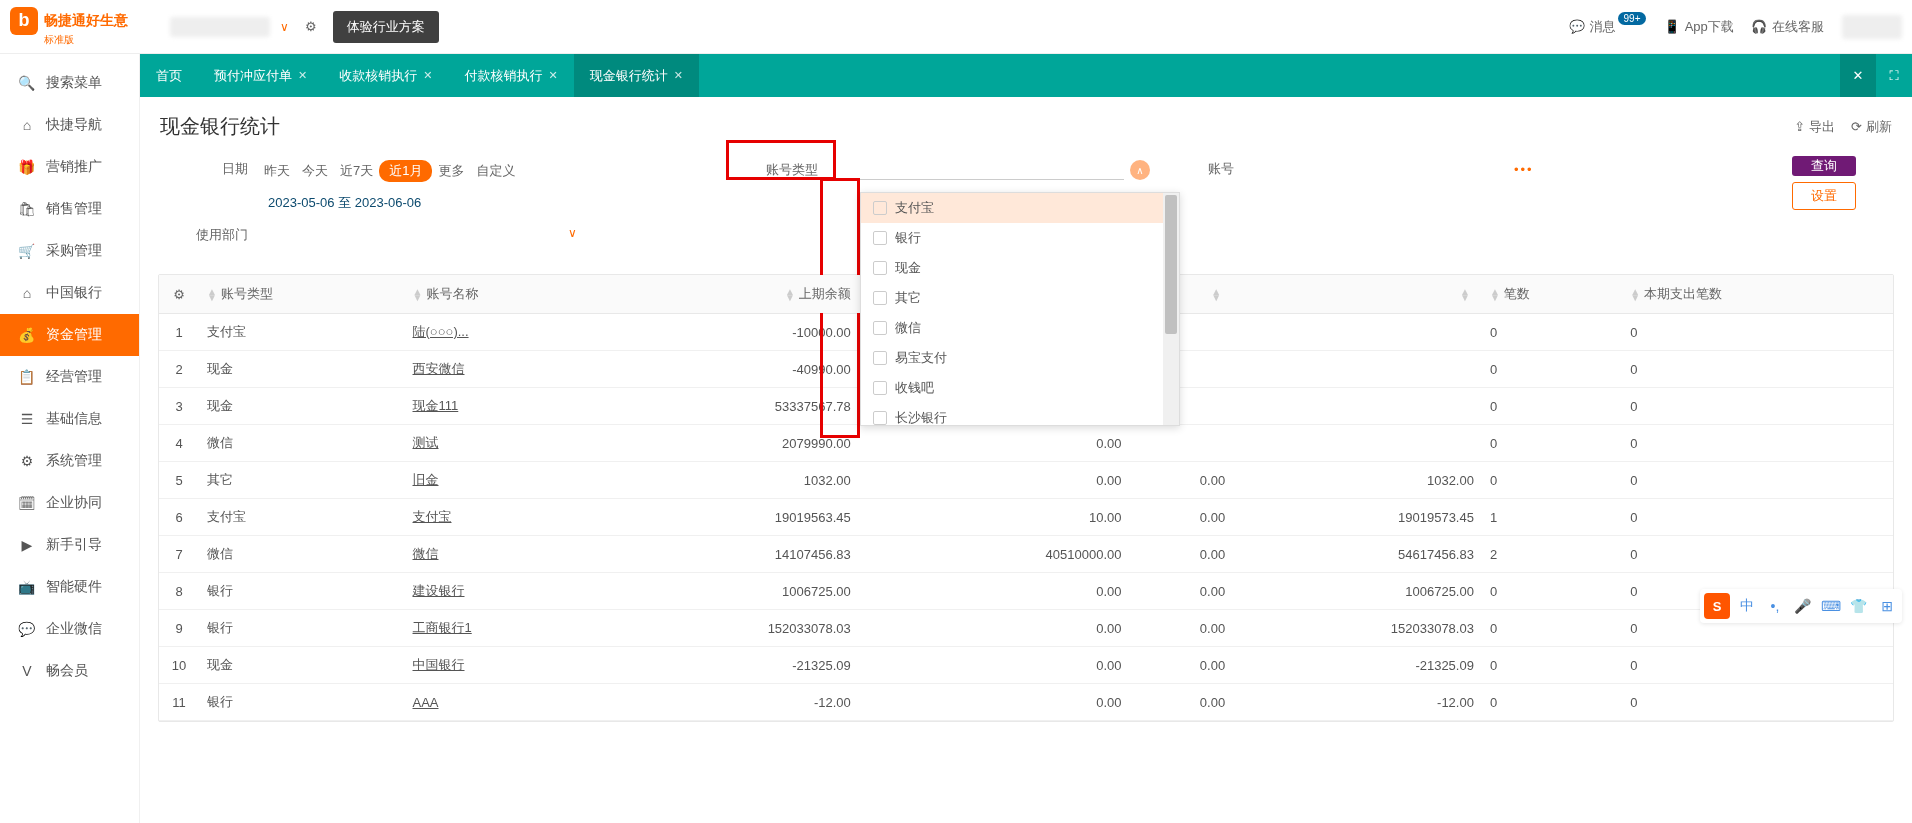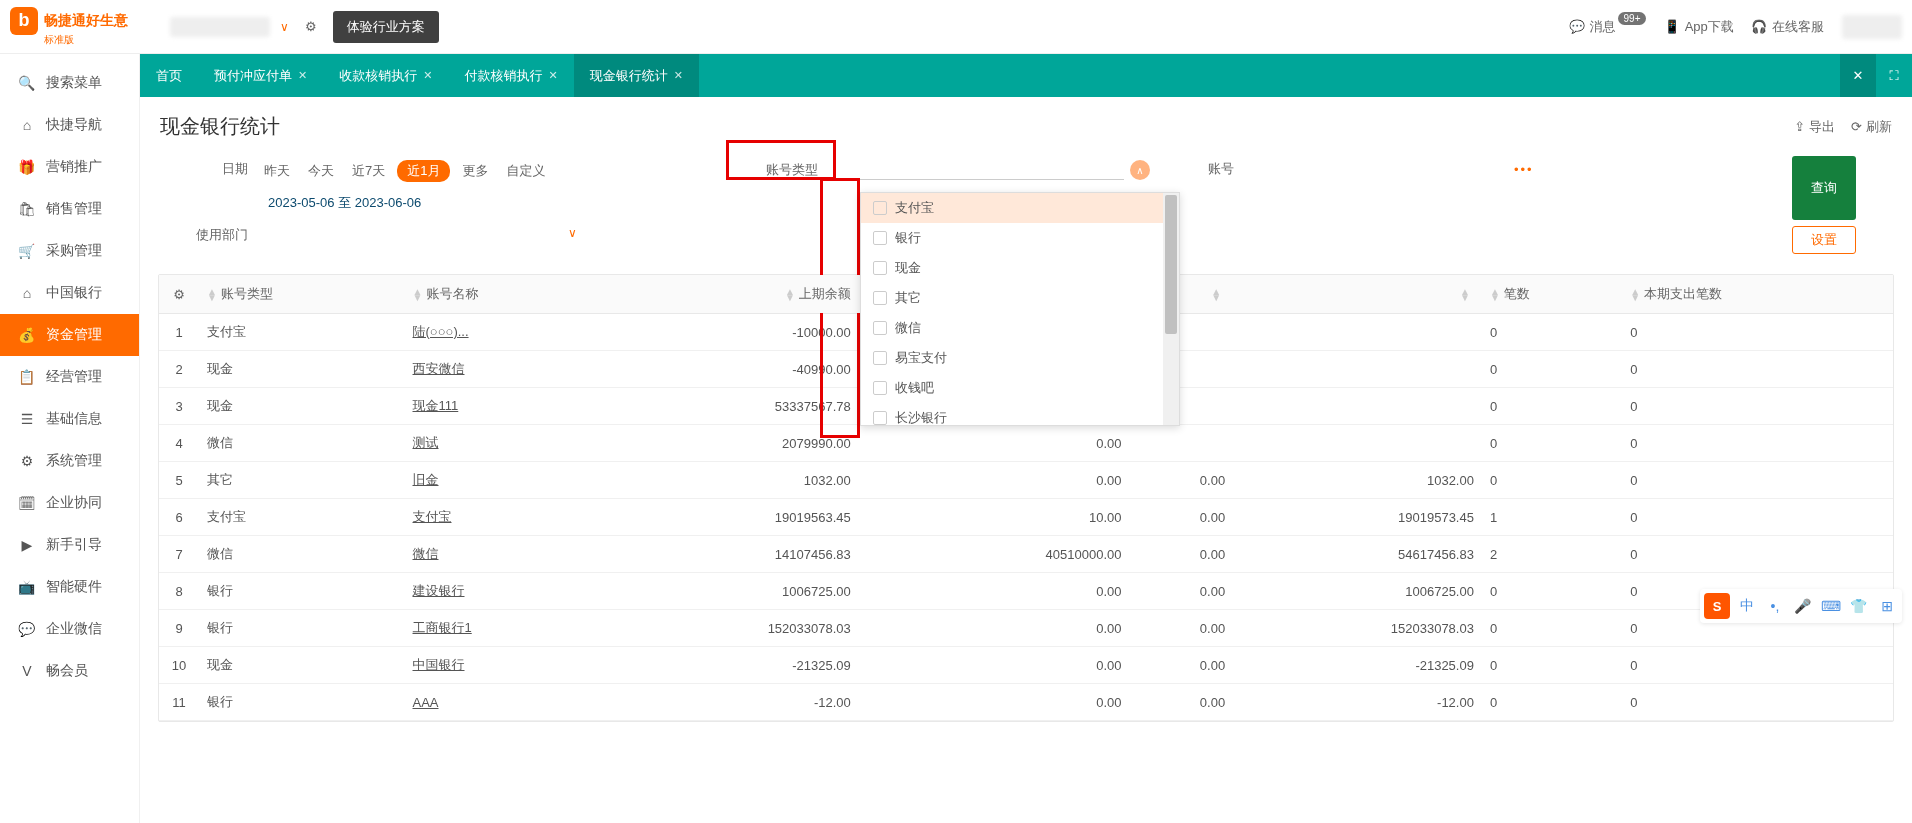--- a/index.html
+++ b/index.html
@@ -12,21 +12,21 @@
 .logo-text { margin-left: 6px; font-size: 14px; font-weight: bold; color: #ff6a00; }
 .logo-sub { font-size: 10px; color: #ff6a00; margin-left: 34px; margin-top: -2px; }
 .logo-wrap { display: flex; flex-direction: column; }
 .header-center { display: flex; align-items: center; gap: 10px; margin-left: 20px; }
 .header-blur { width: 100px; height: 20px; background: #eee; filter: blur(2px); border-radius: 3px; }
 .header-chevron { color: #ff6a00; font-size: 12px; }
 .gear-btn { width: 24px; height: 24px; display: flex; align-items: center; justify-content: center; color: #666; cursor: pointer; }
 .orange-btn { background: #404040; color: #fff; padding: 7px 14px; border-radius: 3px; border: none; cursor: pointer; font-size: 13px; }
 .header-right { margin-left: auto; display: flex; align-items: center; gap: 18px; }
 .header-right-item { display: flex; align-items: center; gap: 4px; color: #666; cursor: pointer; font-size: 13px; }
-.badge { background: #737373; color: #fff; font-size: 10px; padding: 1px 6px; border-radius: 8px; margin-left: -2px; position: relative; top: -8px; }
+.badge { background: #0369a1; color: #fff; font-size: 10px; padding: 1px 6px; border-radius: 8px; margin-left: -2px; position: relative; top: -8px; }
 .avatar-blur { width: 60px; height: 24px; background: #eee; filter: blur(2px); border-radius: 3px; }
 
 
 .layout { display: flex; height: calc(100vh - 54px); }
 
 
 .sidebar { width: 140px; background: #fff; border-right: 1px solid #f0f0f0; padding-top: 8px; }
 .sidebar-item { display: flex; align-items: center; padding: 12px 18px; color: #555; cursor: pointer; gap: 10px; font-size: 14px; }
 .sidebar-item.active { background: #ff6a00; color: #fff; }
 .sidebar-icon { width: 18px; height: 18px; display: flex; align-items: center; justify-content: center; }
@@ -44,39 +44,39 @@
 .content { flex: 1; display: flex; flex-direction: column; background: #fff; }
 .page-head { display: flex; align-items: center; padding: 16px 20px 10px; }
 .page-title { font-size: 20px; font-weight: 500; color: #333; }
 .page-actions { margin-left: auto; display: flex; gap: 16px; }
 .page-action { display: flex; align-items: center; gap: 4px; color: #666; cursor: pointer; font-size: 13px; }
 
 
 .filter-area { padding: 10px 28px 18px; position: relative; }
 .filter-row { display: flex; align-items: center; margin-bottom: 12px; }
 .filter-label { width: 90px; text-align: right; color: #666; padding-right: 10px; font-size: 13px; }
-.date-pills { display: flex; align-items: center; gap: 6px; }
+.date-pills { display: flex; align-items: center; }
 .pill { padding: 2px 6px; color: #666; cursor: pointer; font-size: 13px; }
 .pill.active { background: #ff6a00; color: #fff; border-radius: 10px; padding: 2px 10px; }
 .date-range { margin-left: 100px; color: #0c4a6e; font-size: 13px; margin-top: 2px; }
 .filter-col { display: flex; position: relative; }
 .chevron-circle { width: 20px; height: 20px; border-radius: 50%; background: #ffb380; display: flex; align-items: center; justify-content: center; color: #fff; font-size: 10px; cursor: pointer; }
 .dept-chevron { color: #ff6a00; font-size: 12px; margin-left: 310px; }
 .red-box { position: absolute; border: 3px solid #e60000; pointer-events: none; }
 .red-box-1 { left: 586px; top: -10px; width: 110px; height: 40px; }
 .red-box-2 { left: 680px; top: 28px; width: 40px; height: 260px; }
 
 
 .acct-type-field { position: absolute; left: 598px; top: 0; display: flex; align-items: center; }
 .acct-type-label { color: #666; font-size: 13px; }
 .acct-type-input { border: none; border-bottom: 1px solid #ccc; width: 300px; margin-left: 6px; padding: 2px 0; outline: none; }
 .acct-field { position: absolute; left: 1040px; top: 0; display: flex; align-items: center; }
 .dots-btn { margin-left: 280px; color: #ff6a00; letter-spacing: 2px; cursor: pointer; }
 .right-btns { position: absolute; right: 28px; top: -4px; display: flex; flex-direction: column; gap: 6px; }
-.query-btn { background: #15803d; color: #fff; border: none; padding: 23px 18px; border-radius: 3px; cursor: pointer; font-size: 13px; }
+.query-btn { background: #701a75; color: #fff; border: none; padding: 1px 18px; border-radius: 3px; cursor: pointer; font-size: 13px; }
 .settings-btn { background: #fff; color: #ff6a00; border: 1px solid #ff6a00; padding: 4px 18px; border-radius: 3px; cursor: pointer; font-size: 13px; }
 
 
 .dropdown { position: absolute; left: 692px; top: 32px; width: 320px; background: #fff; border: 1px solid #ddd; box-shadow: 0 2px 8px rgba(0,0,0,0.15); z-index: 10; }
 .dropdown-inner { max-height: 232px; overflow-y: auto; }
 .dd-item { display: flex; align-items: center; padding: 6px 12px; gap: 8px; cursor: pointer; font-size: 13px; color: #555; }
 .dd-item.hover { background: #ffe8d9; }
 .dd-check { width: 14px; height: 14px; border: 1px solid #ccc; border-radius: 2px; }
 .dd-scroll { width: 16px; background: #f0f0f0; position: absolute; right: 0; top: 0; bottom: 0; }
 .dd-scroll-thumb { width: 12px; background: #c0c0c0; border-radius: 2px; margin: 2px; height: 60%; }

